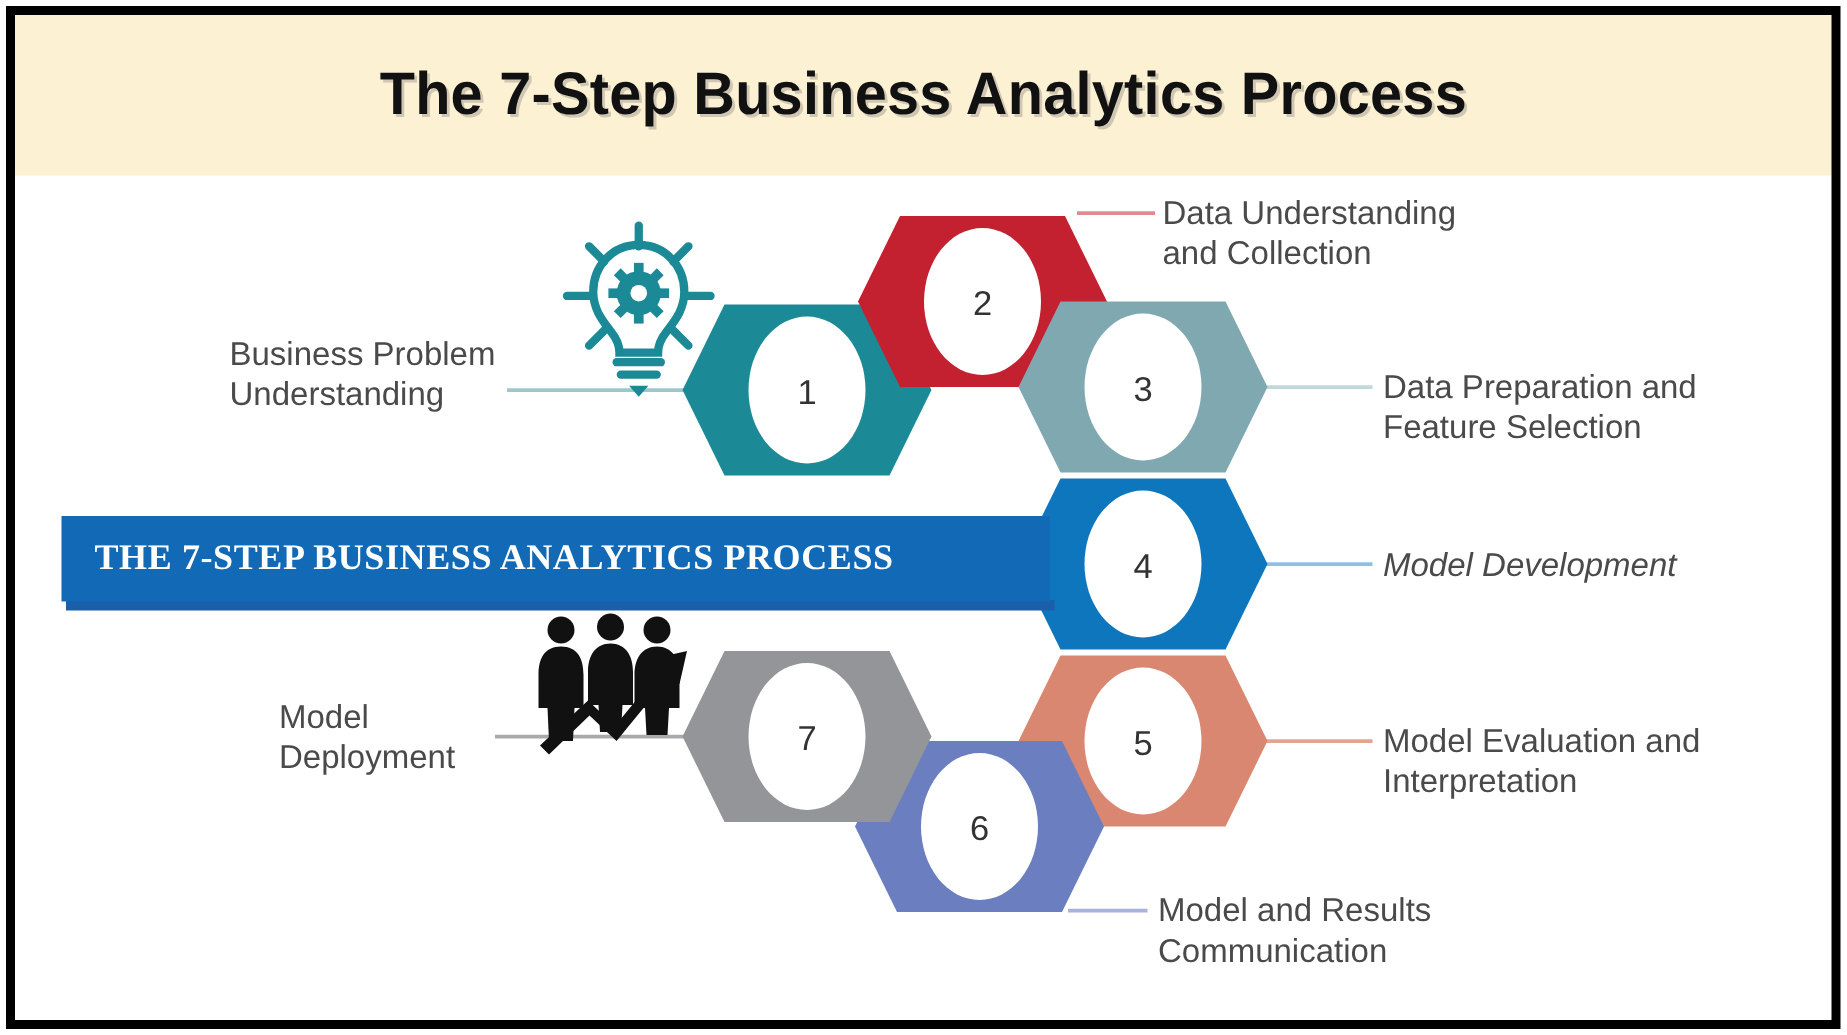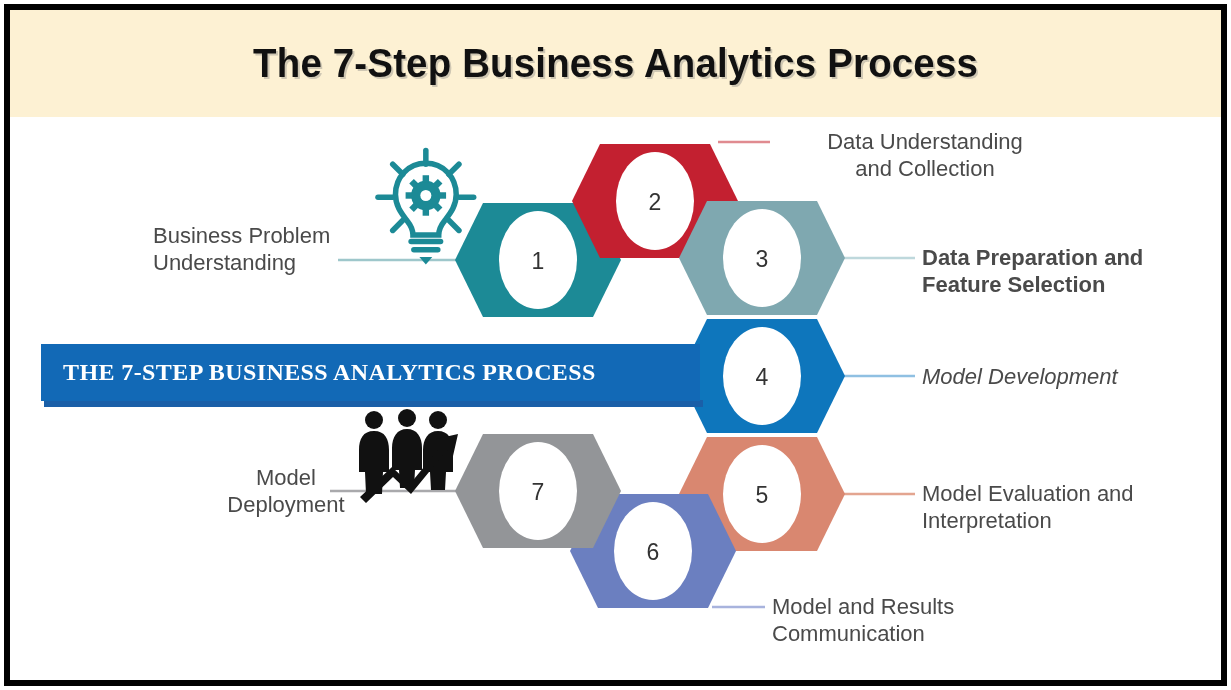--- a/index.html
+++ b/index.html
@@ -244,33 +244,33 @@
   </svg>
 
   <div class="ribbon-shadow"></div>
   <div class="ribbon">
     <span class="ribbon-text">THE 7-STEP BUSINESS ANALYTICS PROCESS</span>
   </div>
 
   <div class="step-label label-left" style="left:153px; top:222px; width:220px;">Business Problem
 Understanding</div>
 
-  <div class="step-label label-left" style="left:775px; top:128px; width:300px;text-align:center;">Data Understanding
+  <div class="step-label label-left" style="left:775px; top:128px; width:300px;">Data Understanding
 and Collection</div>
 
-  <div class="step-label label-left" style="left:922px; top:244px; width:290px;font-weight:bold;">Data Preparation and
+  <div class="step-label label-left" style="left:922px; top:244px; width:290px;">Data Preparation and
 Feature Selection</div>
 
   <div class="step-label label-left" style="left:922px; top:363px; width:290px;font-style:italic;">Model Development</div>
 
   <div class="step-label label-left" style="left:922px; top:480px; width:290px;">Model Evaluation and
 Interpretation</div>
 
   <div class="step-label label-left" style="left:772px; top:593px; width:300px;">Model and Results
 Communication</div>
 
-  <div class="step-label label-left" style="left:186px; top:464px; width:200px;text-align:center;">Model
+  <div class="step-label label-left" style="left:186px; top:464px; width:200px;">Model
 Deployment</div>
 
   <div class="frame-outer"></div>
   <div class="frame-black"></div>
 
 </div>
 
 </body></html>

